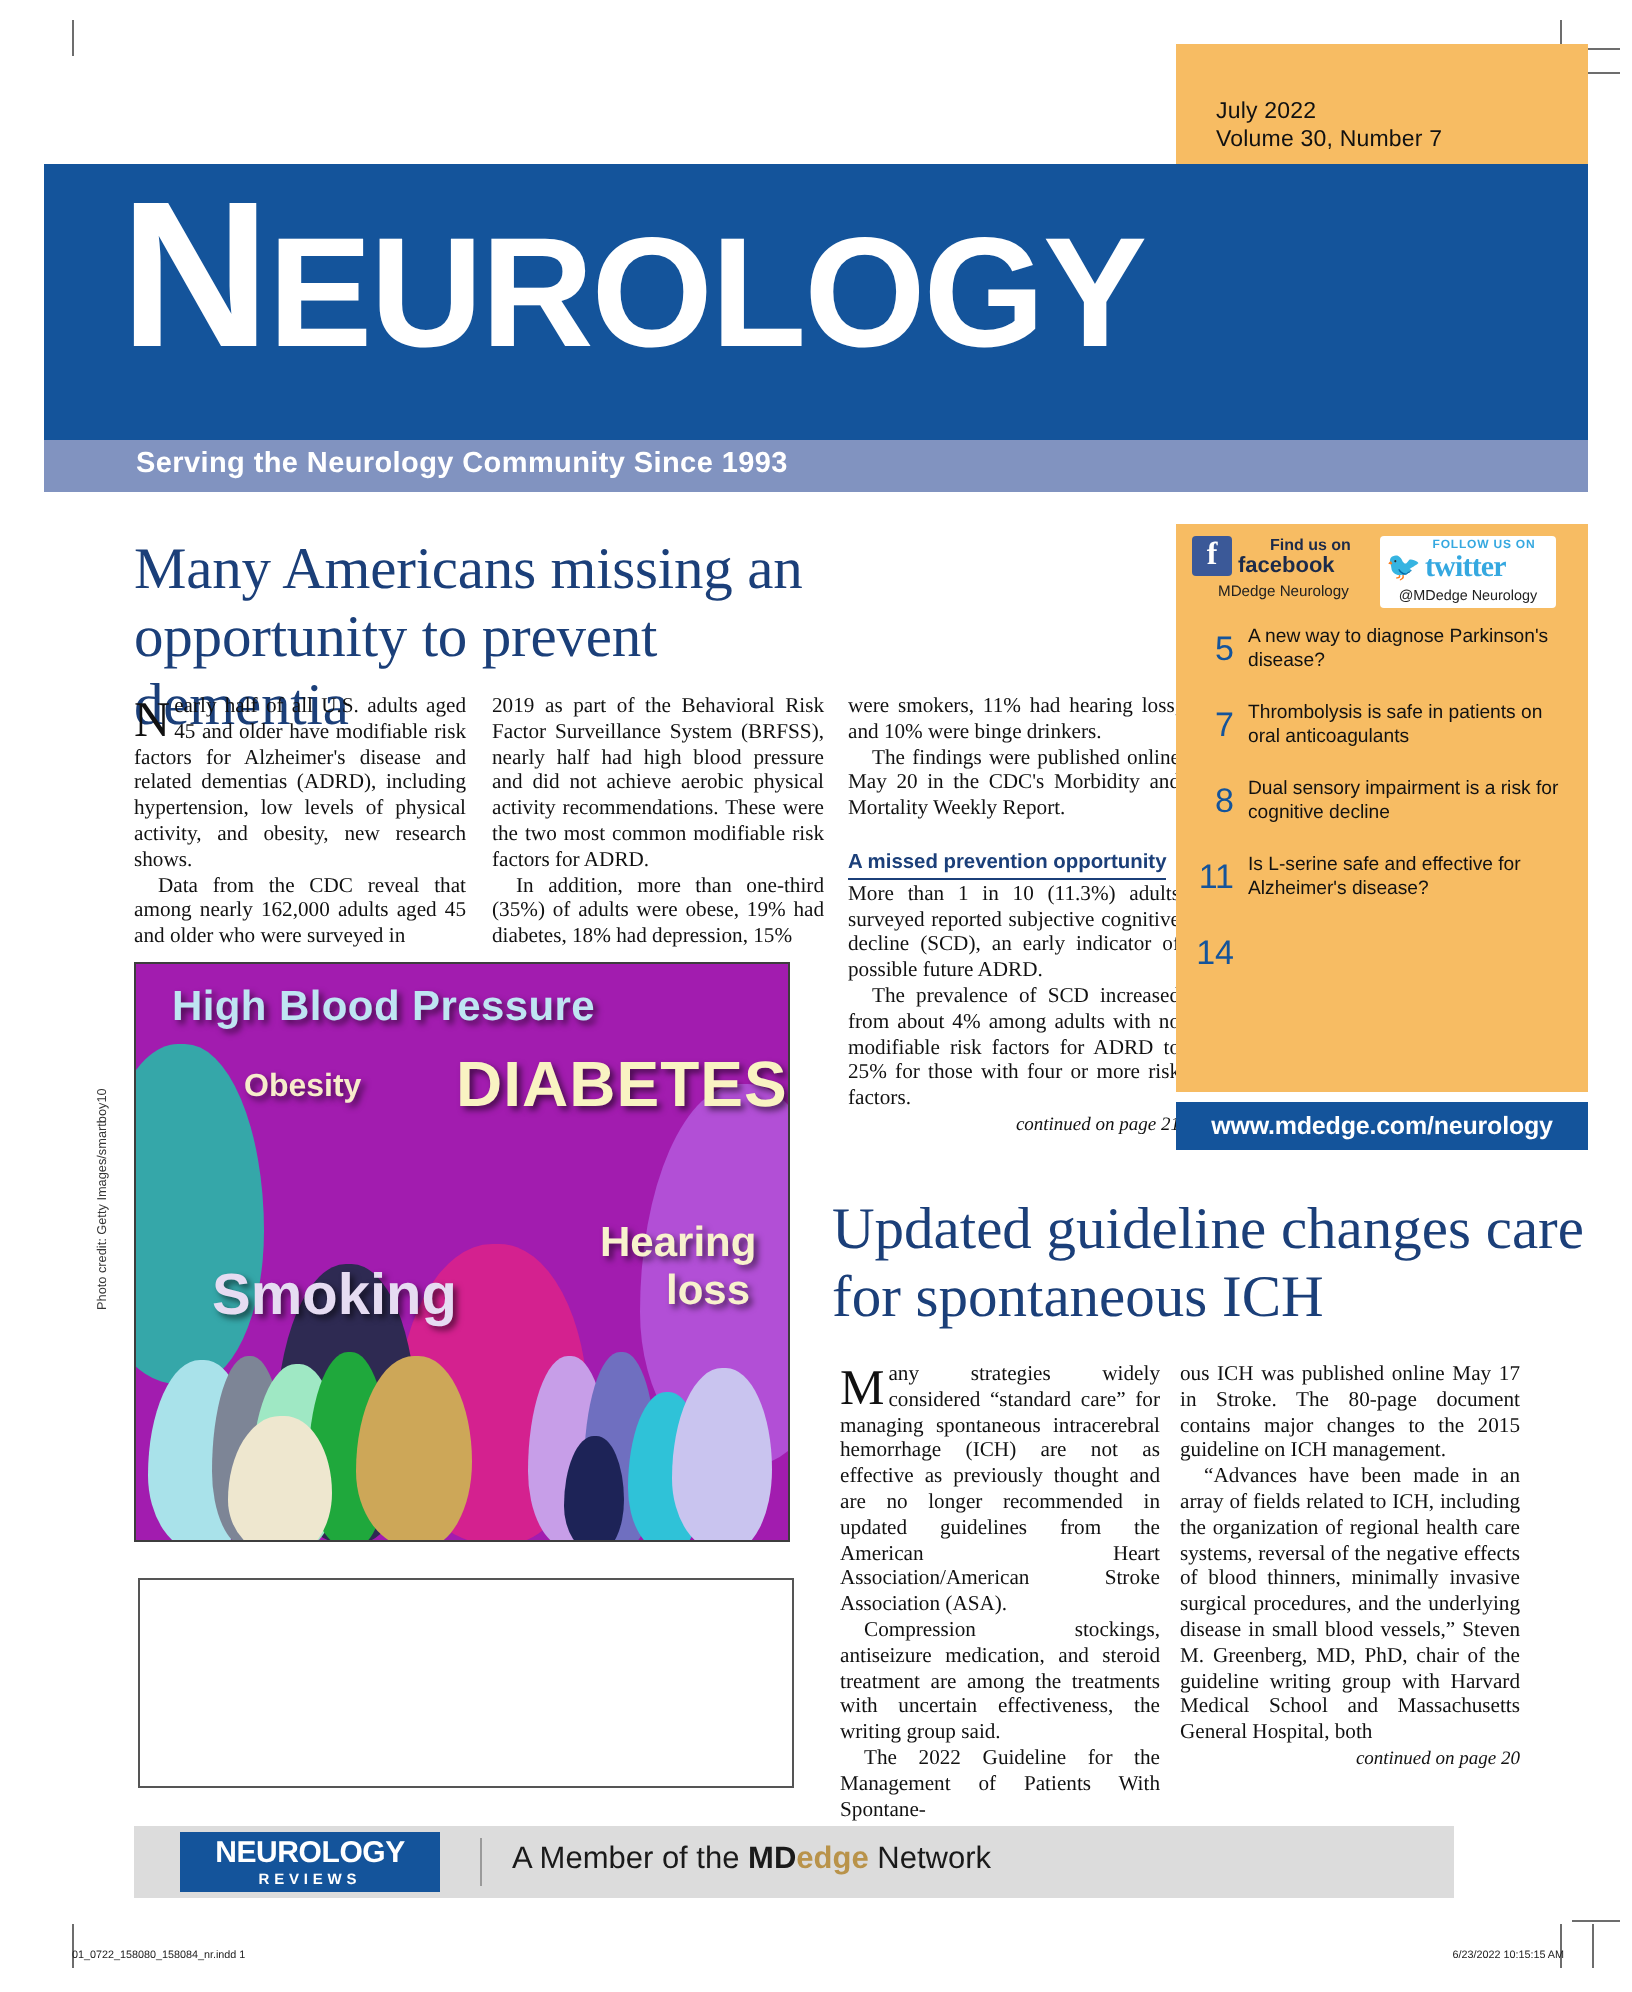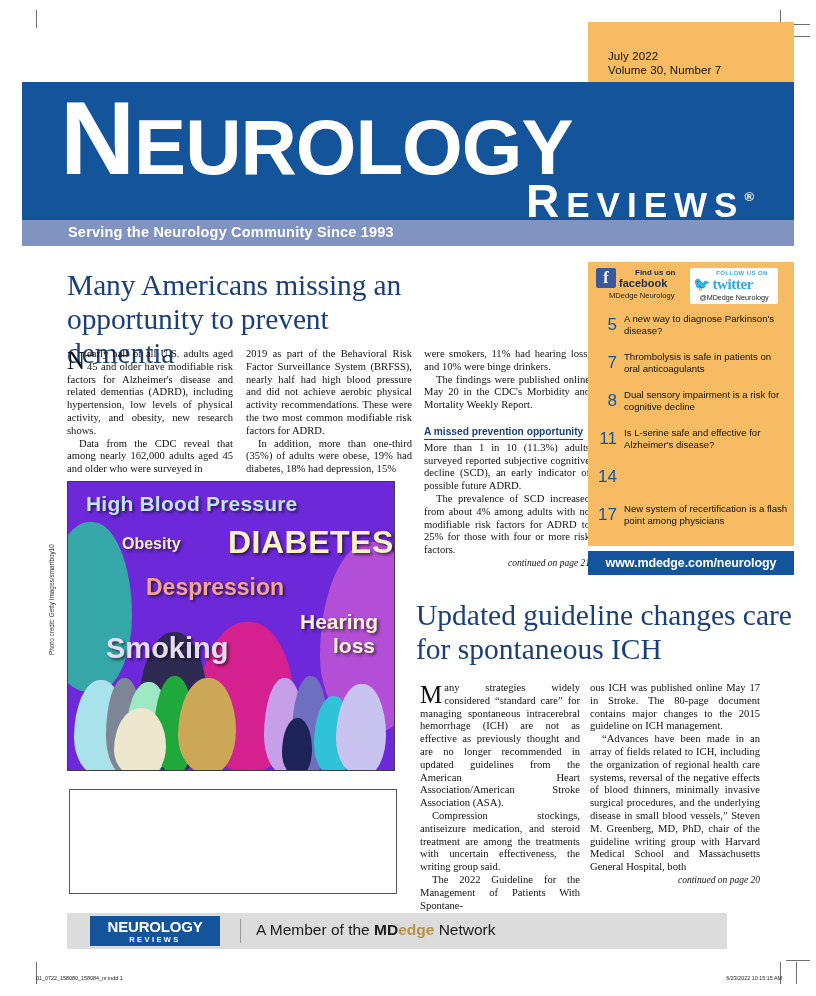--- a/index.html
+++ b/index.html
@@ -102,21 +102,21 @@
     border-bottom: 1.5px solid #1b3f79;
     display: inline-block;
     margin: 0 0 2px 0;
     text-indent: 0;
   }
   .jump { text-align: right; font-style: italic; font-size: 9.5px; margin-top: 2px; }
 
   
   .figure {
     position: absolute; left: 67px; top: 481px; width: 328px; height: 290px;
-    background: #6d28d9;
+    background: #a21caf;
     border: 1px solid #3d3d3d;
     overflow: hidden;
   }
   .fig-credit {
     position: absolute; left: 55px; top: 648px;
     transform-origin: left bottom;
     transform: rotate(-90deg);
     font-family: "Liberation Sans", sans-serif;
     font-size: 6.4px;
     color: #333;
@@ -244,21 +244,20 @@
 <div class="crop-mark" style="left:796px;top:962px;width:1px;height:22px;"></div>
 <div class="crop-mark" style="left:786px;top:960px;width:24px;height:1px;"></div>
 
 <div class="issue-block">
   <div>July 2022</div>
   <div>Volume 30, Number 7</div>
 </div>
 
 <div class="masthead">
   <div class="mast-main"><span class="cap">N</span><span class="sm">EUROLOGY</span></div>
-  <div class="mast-sub"><span>R</span><span class="sm">EVIEWS</span><span class="mast-reg">®</span></div>
 </div>
 <div class="tagline-bar"></div>
 <div class="tagline">Serving the Neurology Community Since 1993</div>
 
 <div class="hl-1">Many Americans missing an opportunity to prevent dementia</div>
 
 <div class="col c1a">
   <p class="first"><span class="dropcap">N</span><span>early half of all U.S. adults aged 45 and older have modifiable risk factors for Alzheimer's disease and related dementias (ADRD), including hypertension, low levels of physical activity, and obesity, new research shows.</span></p>
   <p>Data from the CDC reveal that among nearly 162,000 adults aged 45 and older who were surveyed in</p>
 </div>
@@ -292,21 +291,20 @@
   <div class="silo" style="left:46px;top:226px;width:52px;height:70px;background:#eee7cf;"></div>
   <div class="silo" style="left:196px;top:196px;width:40px;height:96px;background:#c79ee8;"></div>
   <div class="silo" style="left:224px;top:194px;width:36px;height:98px;background:#6f6fc0;"></div>
   <div class="silo" style="left:246px;top:214px;width:38px;height:80px;background:#2fc2d8;"></div>
   <div class="silo" style="left:268px;top:202px;width:50px;height:92px;background:#c9c4ef;"></div>
   <div class="silo" style="left:214px;top:236px;width:30px;height:58px;background:#1d2357;"></div>
 
   <div class="ft ft-hbp">High Blood Pressure</div>
   <div class="ft ft-diab">DIABETES</div>
   <div class="ft ft-obes">Obesity</div>
-  <div class="ft ft-depr">Despression</div>
   <div class="ft ft-smok">Smoking</div>
   <div class="ft ft-hear1">Hearing</div>
   <div class="ft ft-hear2">loss</div>
 </div>
 <div class="fig-credit">Photo credit: Getty Images/smartboy10</div>
 
 <div class="ad-box"></div>
 
 <div class="sidebar"></div>
 
@@ -340,24 +338,20 @@
     <div class="toc-page">8</div>
     <div class="toc-text">Dual sensory impairment is a risk for cognitive decline</div>
   </div>
   <div class="toc-item">
     <div class="toc-page">11</div>
     <div class="toc-text">Is L-serine safe and effective for Alzheimer's disease?</div>
   </div>
   <div class="toc-item">
     <div class="toc-page">14</div>
   </div>
-  <div class="toc-item">
-    <div class="toc-page">17</div>
-    <div class="toc-text">New system of recertification is a flash point among physicians</div>
-  </div>
 </div>
 
 <div class="url-bar">www.mdedge.com/neurology</div>
 
 <div class="hl-2">Updated guideline changes care for spontaneous ICH</div>
 
 <div class="col c2a">
   <p class="first"><span class="dropcap">M</span><span>any strategies widely considered “standard care” for managing spontaneous intracerebral hemorrhage (ICH) are not as effective as previously thought and are no longer recommended in updated guidelines from the American Heart Association/American Stroke Association (ASA).</span></p>
   <p>Compression stockings, antiseizure medication, and steroid treatment are among the treatments with uncertain effectiveness, the writing group said.</p>
   <p>The 2022 Guideline for the Management of Patients With Spontane-</p>

